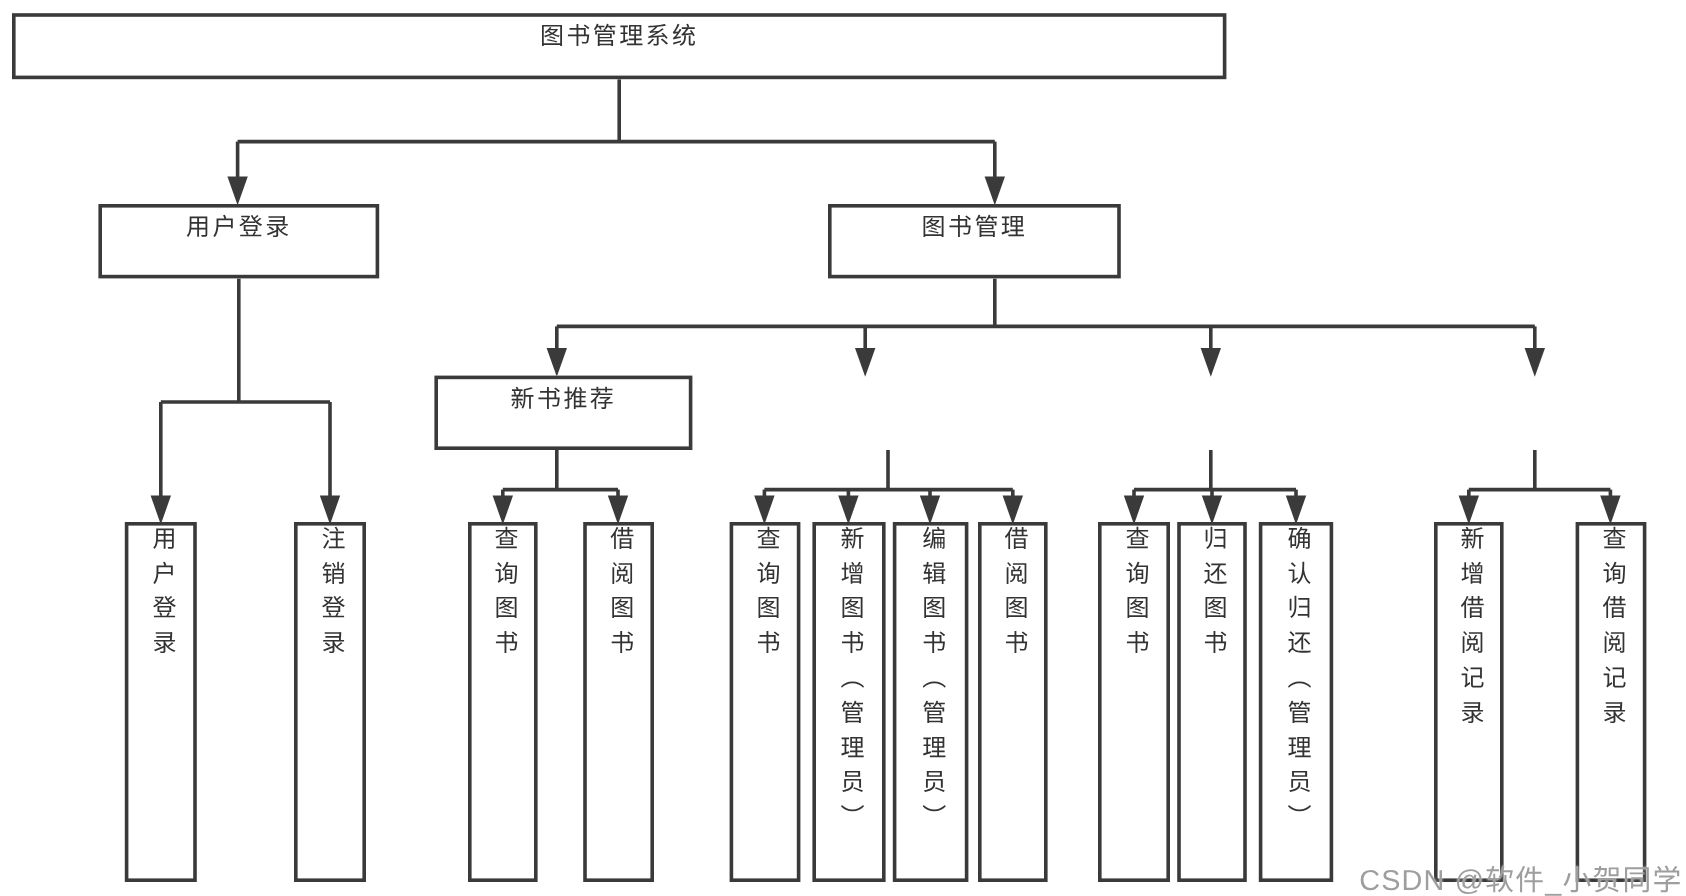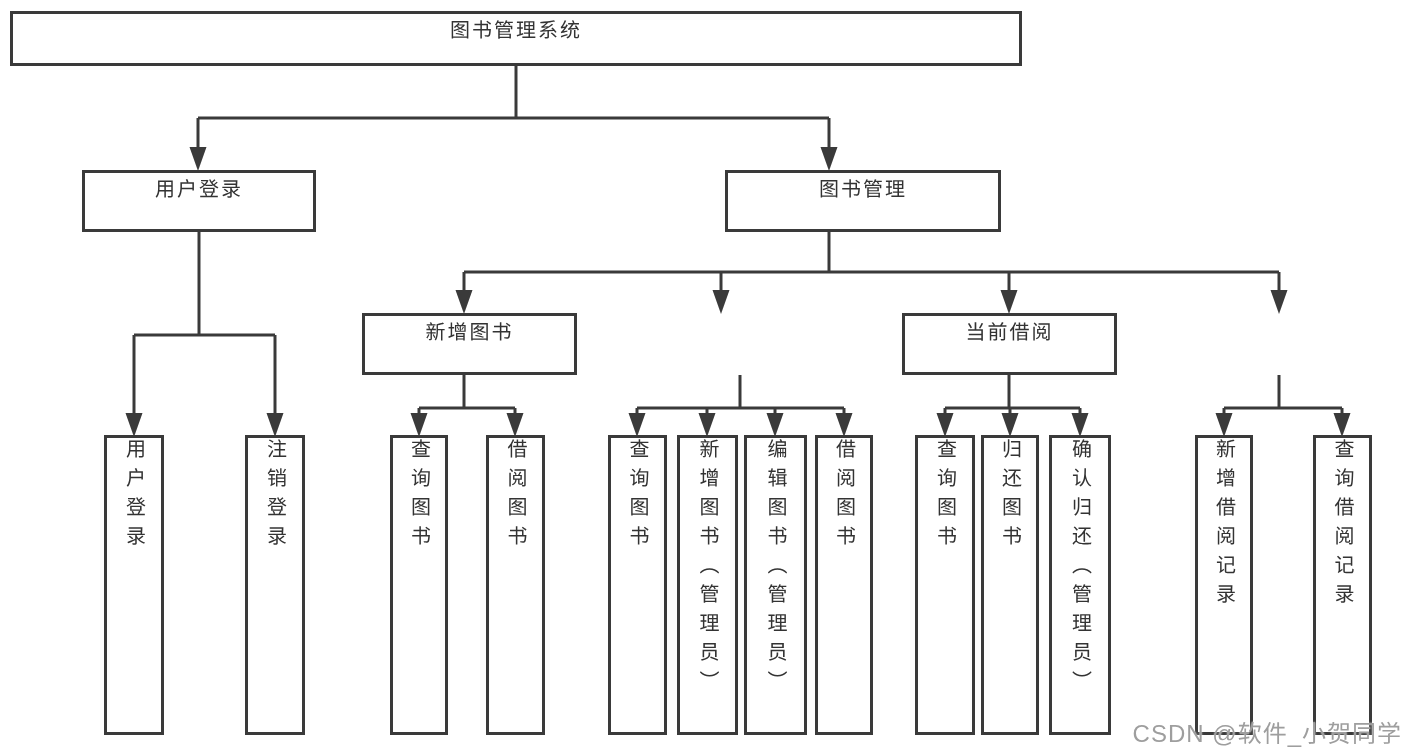--- a/index.html
+++ b/index.html
@@ -111,29 +111,26 @@
       <polygon points="1333.5,413 1350.5,413 1342,437"></polygon>
     </svg>
 
   <div class="node" style="left:10px;top:11px;width:1012px;height:55px">
     <span class="lbl">图书管理系统</span>
   </div>
 
   <div class="node" style="left:82px;top:170px;width:234px;height:62px">
     <span class="lbl">用户登录</span>
   </div>
-  <div class="node" style="left:725px;top:170px;width:276px;height:62px">
+  <div class="node" style="left:690px;top:170px;width:244px;height:62px">
     <span class="lbl">图书管理</span>
   </div>
 
   <div class="node" style="left:362px;top:313px;width:215px;height:62px">
-    <span class="lbl">新增图书</span>
-  </div>
-  <div class="node" style="left:902px;top:313px;width:215px;height:62px">
-    <span class="lbl">当前借阅</span>
+    <span class="lbl">新书推荐</span>
   </div>
 
   <div class="node v" style="left:104px;top:435px;width:60px;height:300px">
     <span class="lbl">用户登录</span>
   </div>
   <div class="node v" style="left:245px;top:435px;width:60px;height:300px">
     <span class="lbl">注销登录</span>
   </div>
 
   <div class="node v" style="left:390px;top:435px;width:58px;height:300px">

